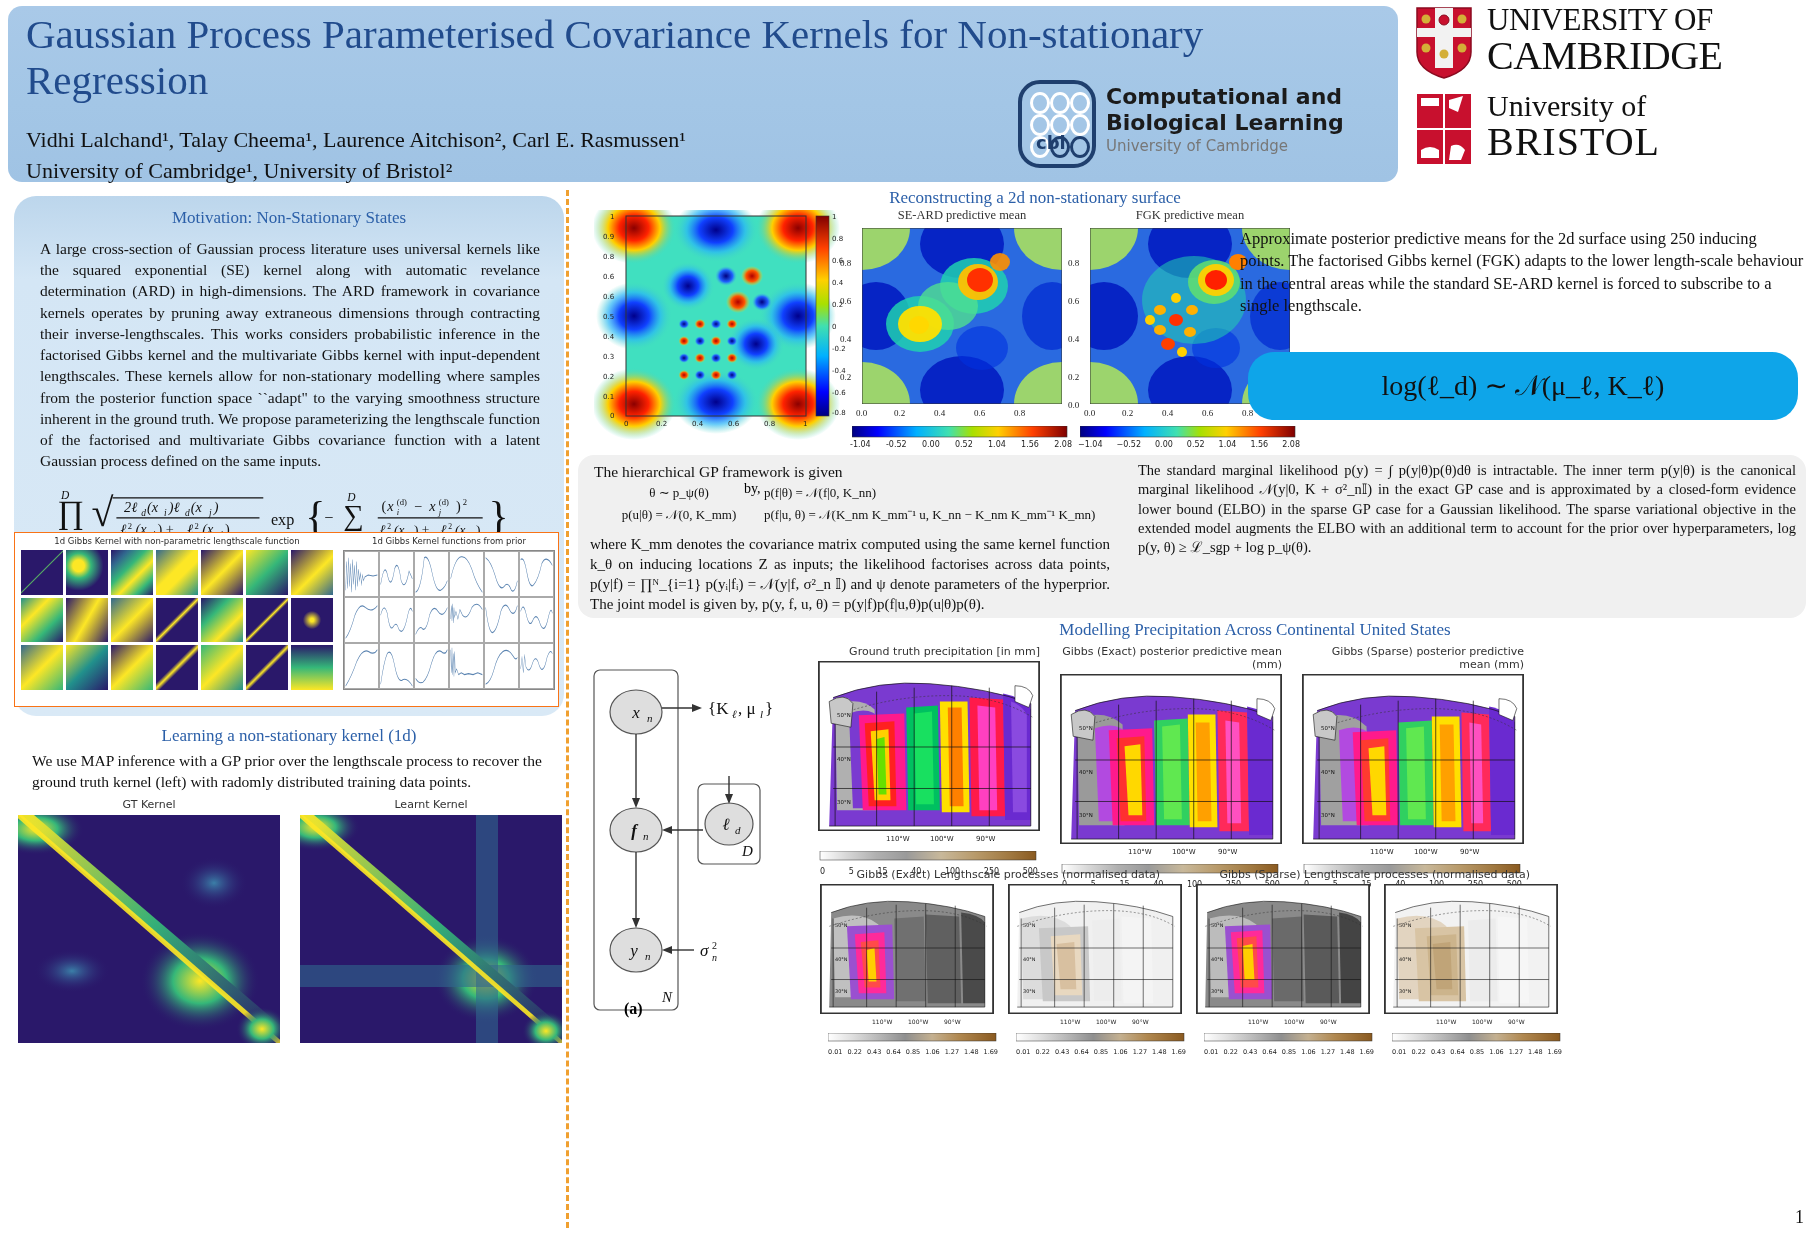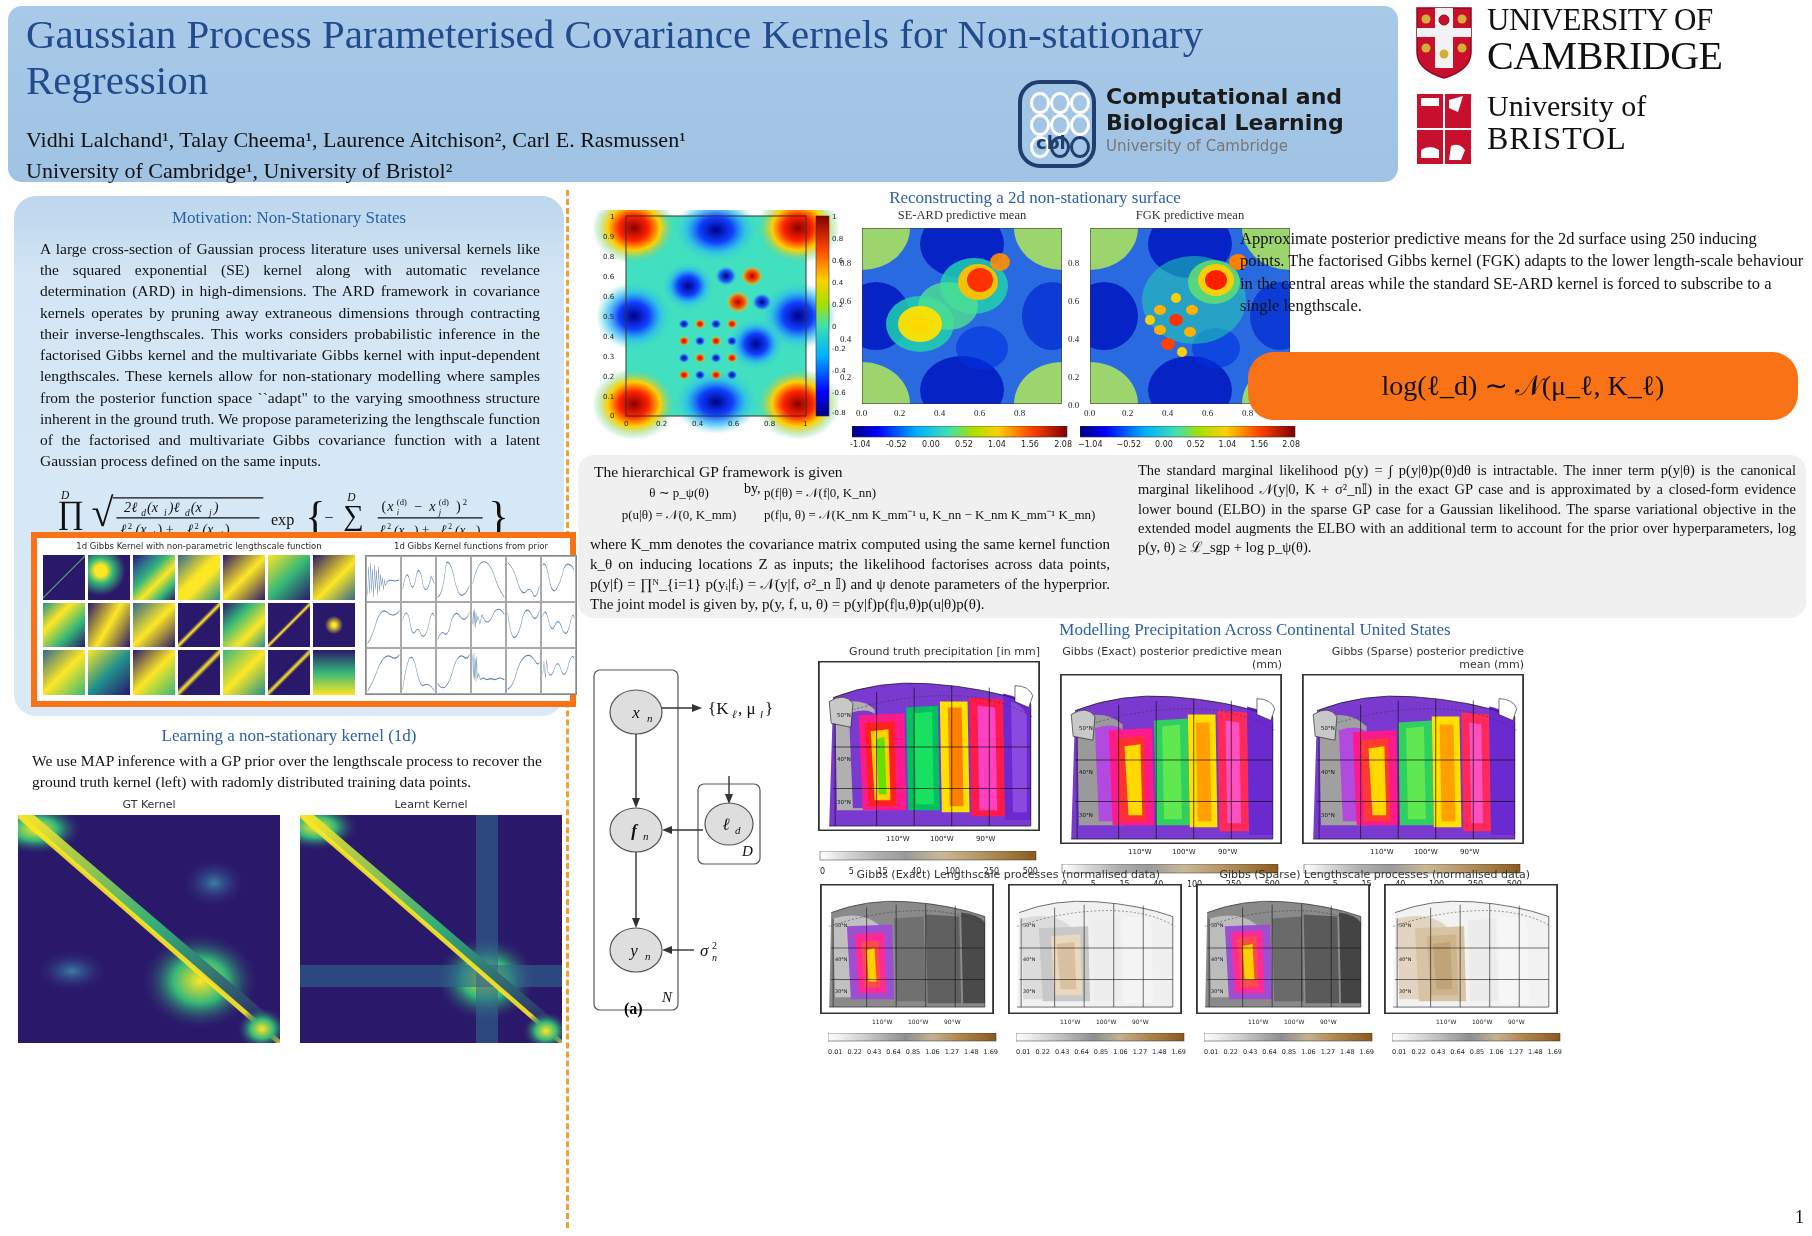--- a/index.html
+++ b/index.html
@@ -52,21 +52,21 @@
   #cam-logo { position:absolute; left:1415px; top:6px; width:385px; height:80px; }
   #bri-logo { position:absolute; left:1415px; top:92px; width:385px; height:90px; }
   .crest { position:absolute; left:0; top:0; width:58px; height:74px; }
   .uni-name {
     position:absolute; left:72px; top:-2px;
     font-family:"Liberation Serif", serif; color:#111;
   }
   .cam-l1 { font-size:31px; letter-spacing:-0.5px; line-height:1.02; }
   .cam-l2 { font-size:40px; letter-spacing:-0.5px; line-height:1.0; }
   .bri-l1 { font-size:30px; line-height:1.05; }
-  .bri-l2 { font-size:32px; line-height:1.0; letter-spacing:1px; }
+  .bri-l2 { font-size:40px; line-height:1.0; letter-spacing:1px; }
 
   
   #v-divider {
     position:absolute; left:566px; top:190px; width:0; height:1038px;
     border-left:3px dashed #f0a030;
   }
 
   
   #motivation-panel {
     position:absolute; left:14px; top:196px; width:550px; height:520px;
@@ -79,21 +79,21 @@
   #motivation-body {
     position:absolute; left:26px; top:42px; width:500px;
     font-size:15.5px; line-height:1.37; text-align:justify; color:#111;
   }
   #kernel-eq {
     position:absolute; left:28px; top:288px; width:496px;
     text-align:center; font-size:15px; color:#111;
   }
   #gibbs-fig {
     position:absolute; left:14px; top:532px; width:545px; height:175px;
-    background:#fff; border:6px solid #f97316;margin-left:17px;
+    background:#fff; border:1px solid #f97316;
   }
   .fig-title {
     font-family:"DejaVu Sans", sans-serif; font-size:8.5px; color:#2b2b2b;
     text-align:center;
   }
   #grid-left { position:absolute; left:6px; top:17px; width:312px; height:140px;
     display:grid; grid-template-columns:repeat(7,1fr); grid-template-rows:repeat(3,1fr); gap:3px; }
   #grid-right { position:absolute; left:328px; top:17px; width:212px; height:140px;
     display:grid; grid-template-columns:repeat(6,1fr); grid-template-rows:repeat(3,1fr);
     border:1px solid #888; background:#fff; }
@@ -119,21 +119,21 @@
 
   #seard-fig { position:absolute; left:862px; top:228px; width:200px; height:200px; }
   #fgk-fig  { position:absolute; left:1090px; top:228px; width:200px; height:200px; }
 
   #right-blurb {
     position:absolute; left:1240px; top:228px; width:565px;
     font-size:16.5px; line-height:1.35; color:#111;
   }
   #log-eq-box {
     position:absolute; left:1248px; top:352px; width:550px; height:68px;
-    background:#f97316; border-radius:26px;
+    background:#0ea5e9; border-radius:26px;
     display:flex; align-items:center; justify-content:center;
     font-size:28px; color:#111;
   }
 
   
   #hier-panel {
     position:absolute; left:578px; top:455px; width:1228px; height:163px;
     background:#f0f0f0; border-radius:16px;
   }
   #hier-lead { position:absolute; left:16px; top:8px; font-size:15.5px; color:#111; }

